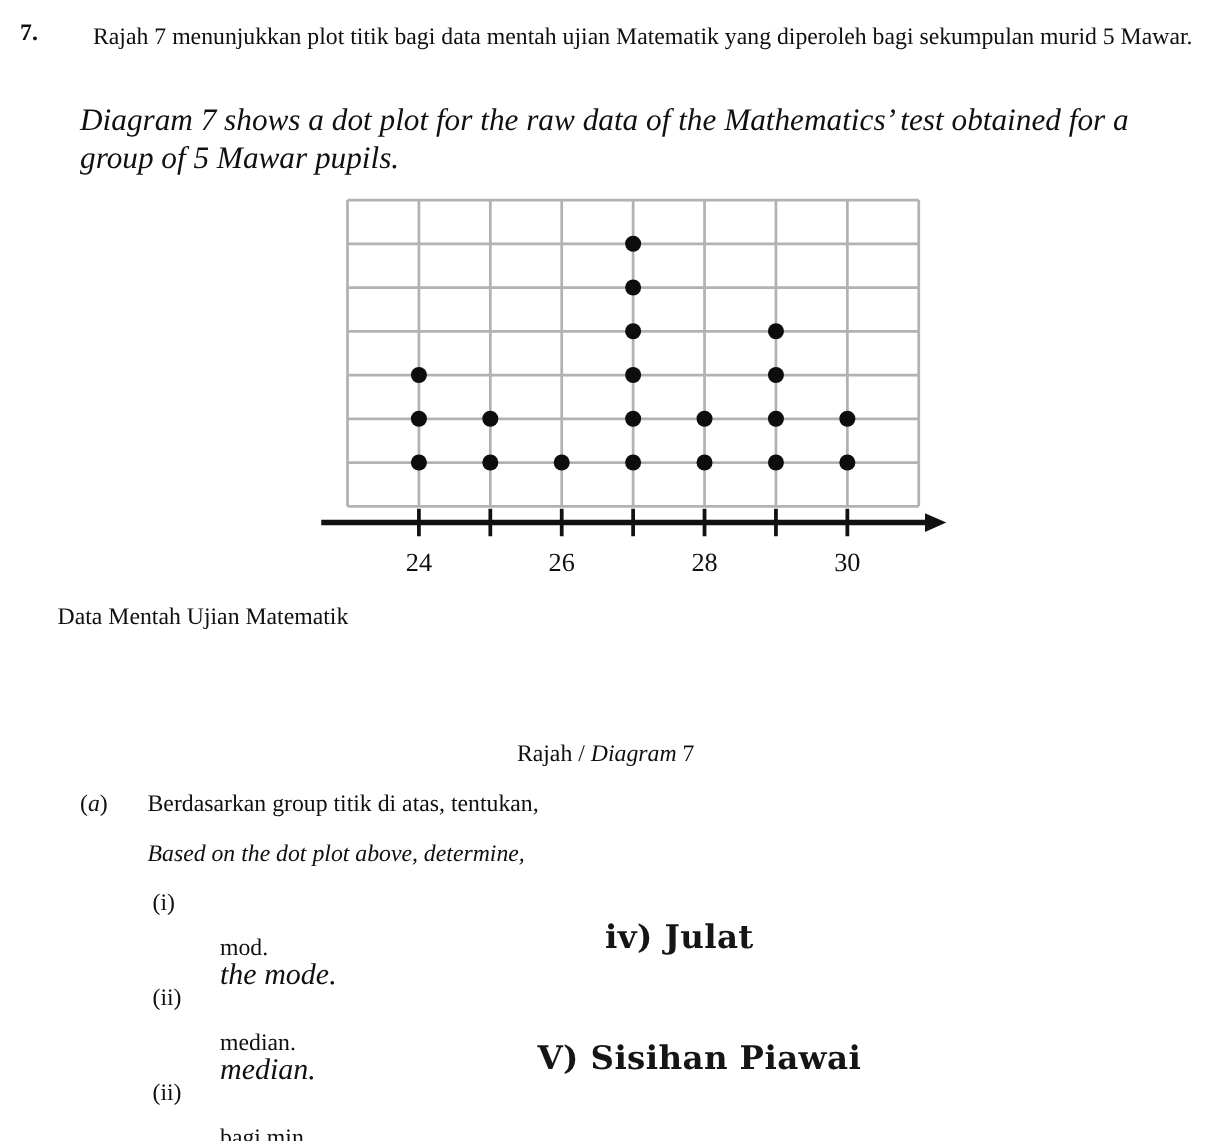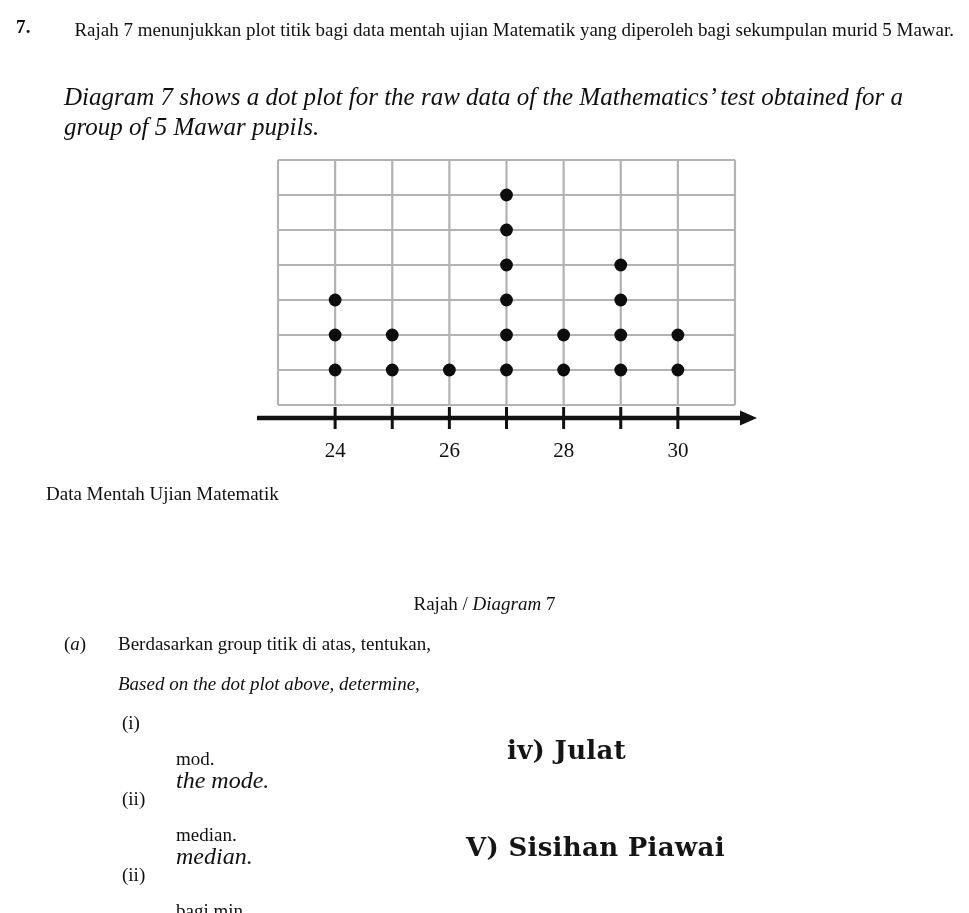--- a/index.html
+++ b/index.html
@@ -151,31 +151,30 @@
   }
 
   
   .annotation {
     position: absolute;
     font-family: "DejaVu Serif", "Liberation Serif", serif;
     font-weight: bold;
     color: #151515;
   }
   #annotation-julat {
-    left: 507px;
+    left: 484px;
     top: 735px;
     font-size: 26px;
     letter-spacing: 0.3px;
   }
   #annotation-sisihan {
     left: 430px;
     top: 832px;
     font-size: 26px;
     letter-spacing: 0.3px;
-    margin-left: 36px;
   }
 </style>
 </head>
 <body>
 
 <div id="question-stem">
   <span class="stem-row" id="q-number">7.</span>
   <div class="stem-row" id="stem-malay">Rajah 7 menunjukkan plot titik bagi data mentah ujian Matematik yang diperoleh bagi sekumpulan murid 5 Mawar.</div>
   <div class="stem-row" id="stem-english">Diagram 7 shows a dot plot for the raw data of the Mathematics’ test obtained for a group of 5 Mawar pupils.</div>
 </div>

